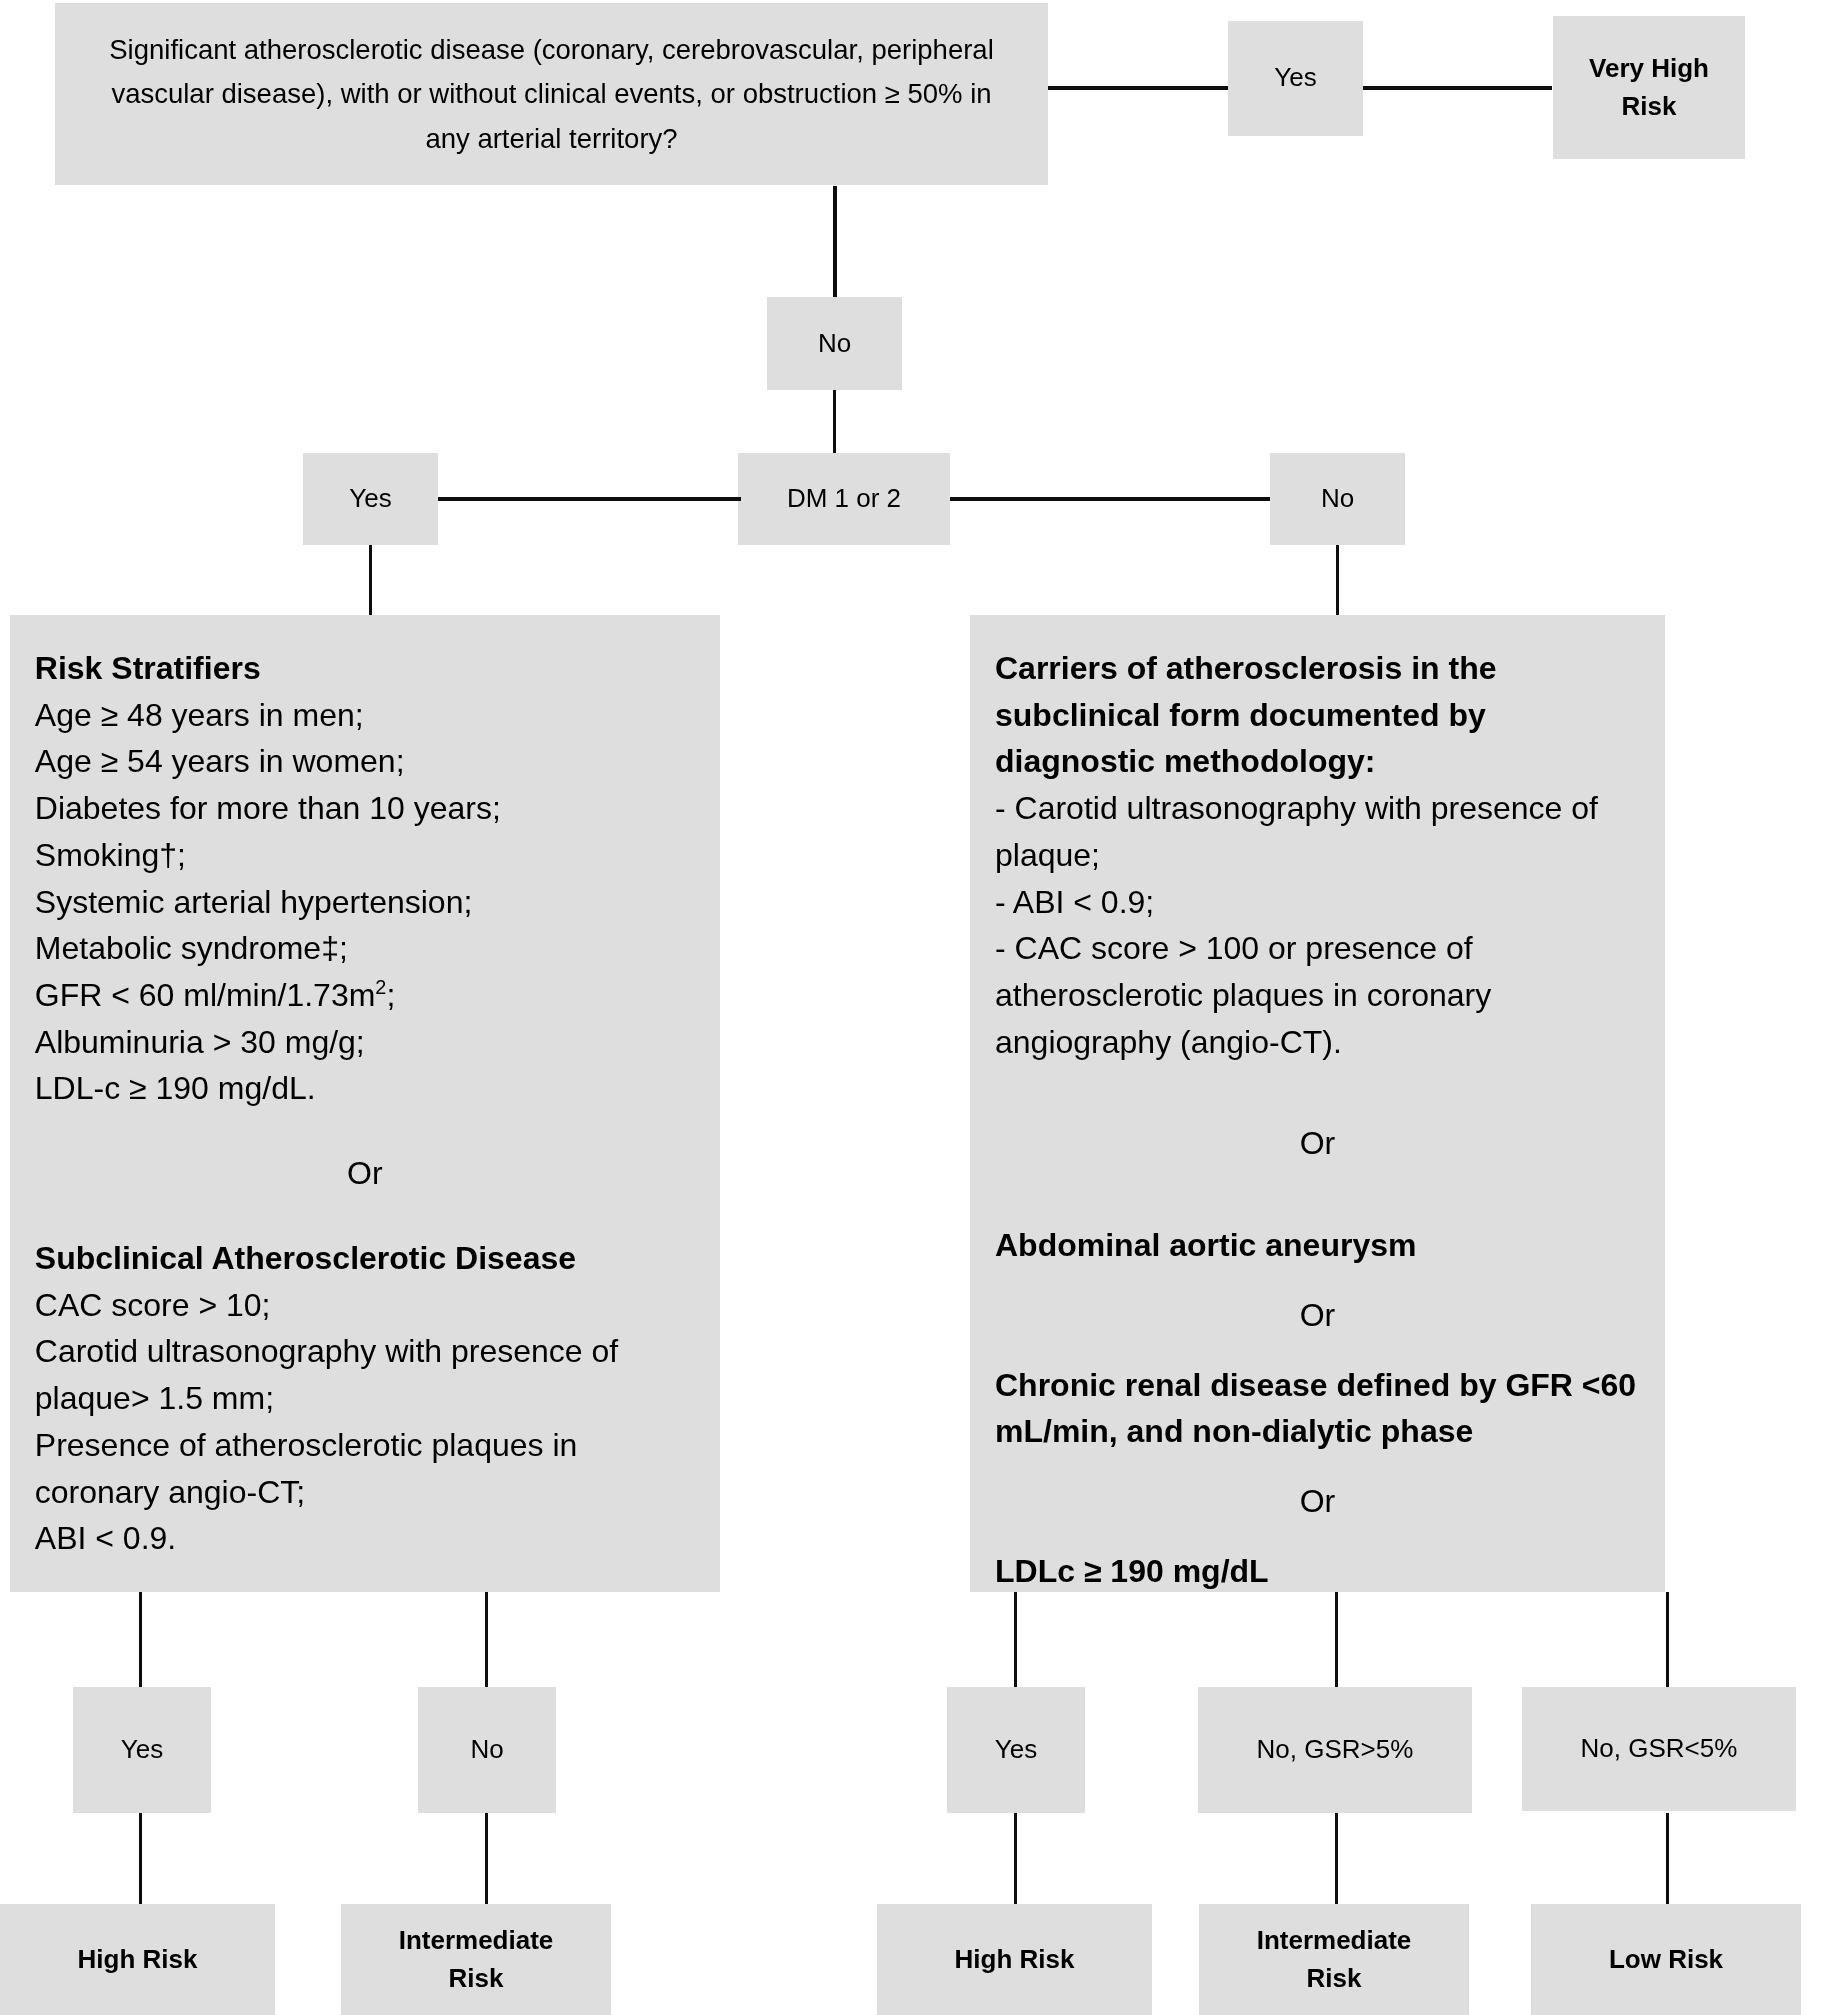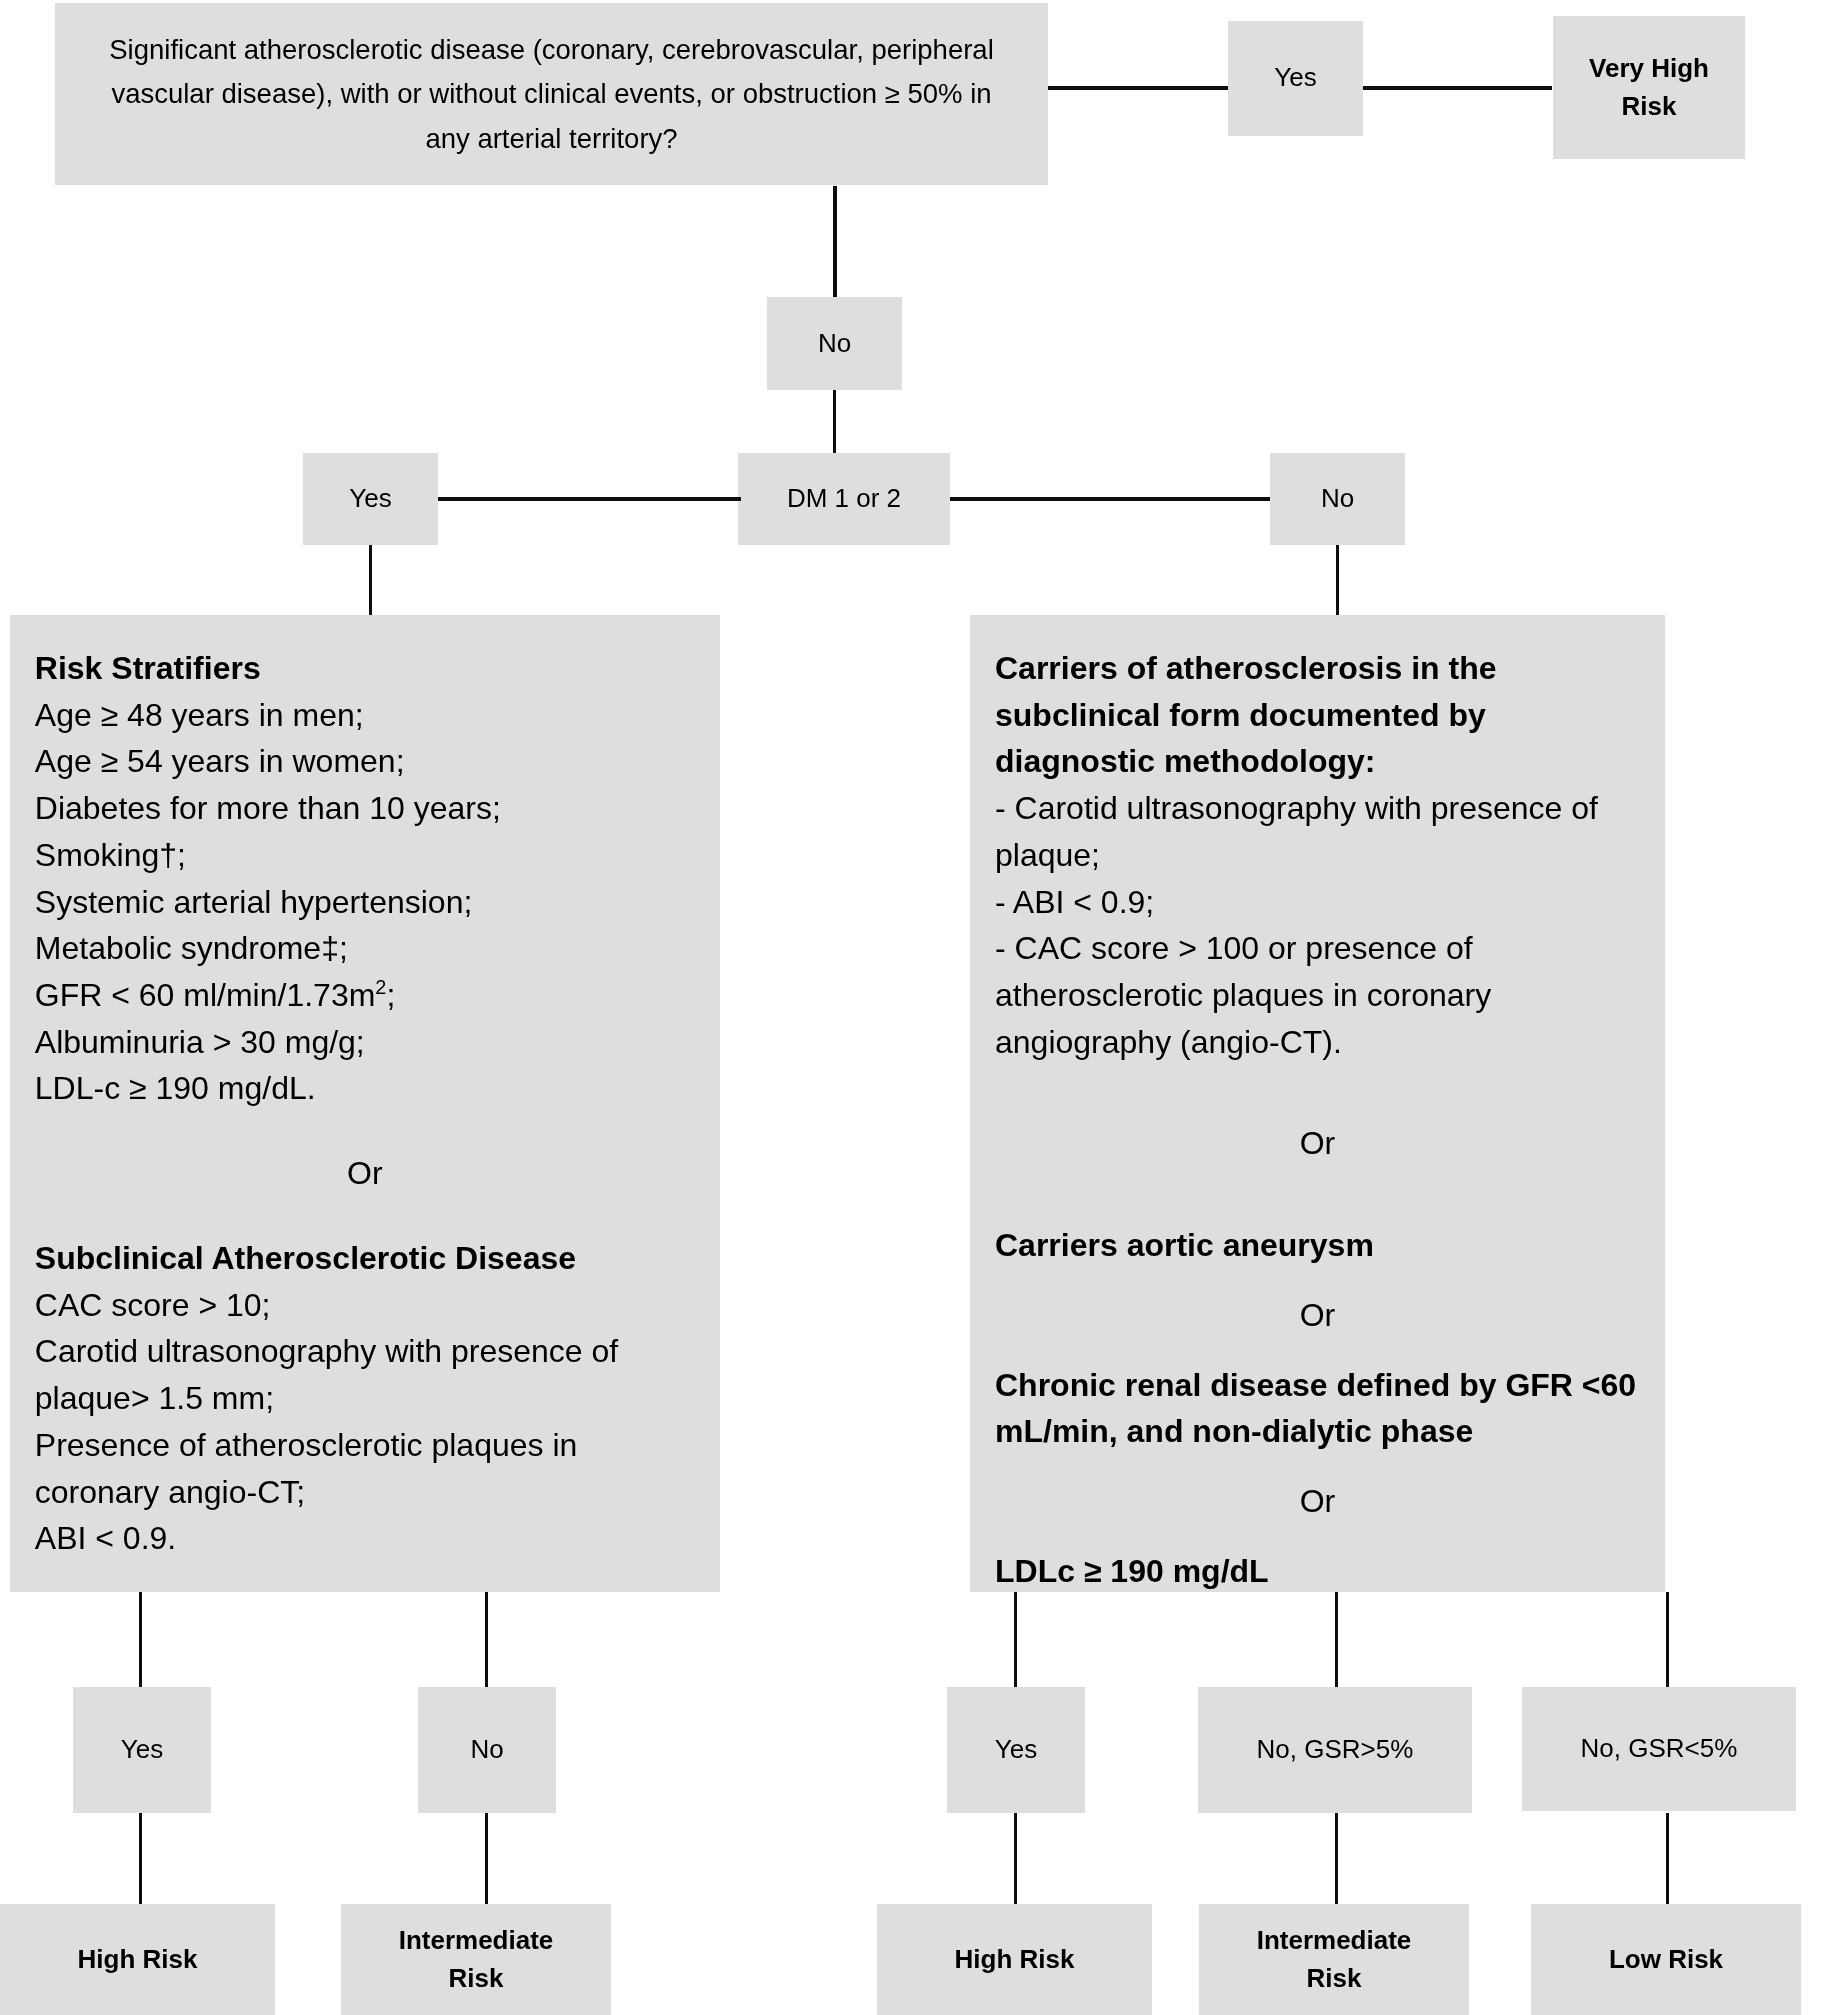--- a/index.html
+++ b/index.html
@@ -138,21 +138,21 @@
   </div>
 
   <div class="box content-box" style="left:970px; top:615px; width:695px; height:977px;">
     <div class="line b">Carriers of atherosclerosis in the subclinical form documented by diagnostic methodology:</div>
     <div class="line">- Carotid ultrasonography with presence of plaque;</div>
     <div class="line">- ABI &lt; 0.9;</div>
     <div class="line">- CAC score &gt; 100 or presence of atherosclerotic plaques in coronary angiography (angio-CT).</div>
     <div class="spacer-l"></div>
     <div class="line ctr">Or</div>
     <div class="spacer-l"></div>
-    <div class="line b">Carriers aortic aneurysm</div>
+    <div class="line b">Abdominal aortic aneurysm</div>
     <div class="spacer-s"></div>
     <div class="line ctr">Or</div>
     <div class="spacer-s"></div>
     <div class="line b">Chronic renal disease defined by GFR &lt;60 mL/min, and non-dialytic phase</div>
     <div class="spacer-s"></div>
     <div class="line ctr">Or</div>
     <div class="spacer-s"></div>
     <div class="line b">LDLc ≥ 190 mg/dL</div>
   </div>
 

